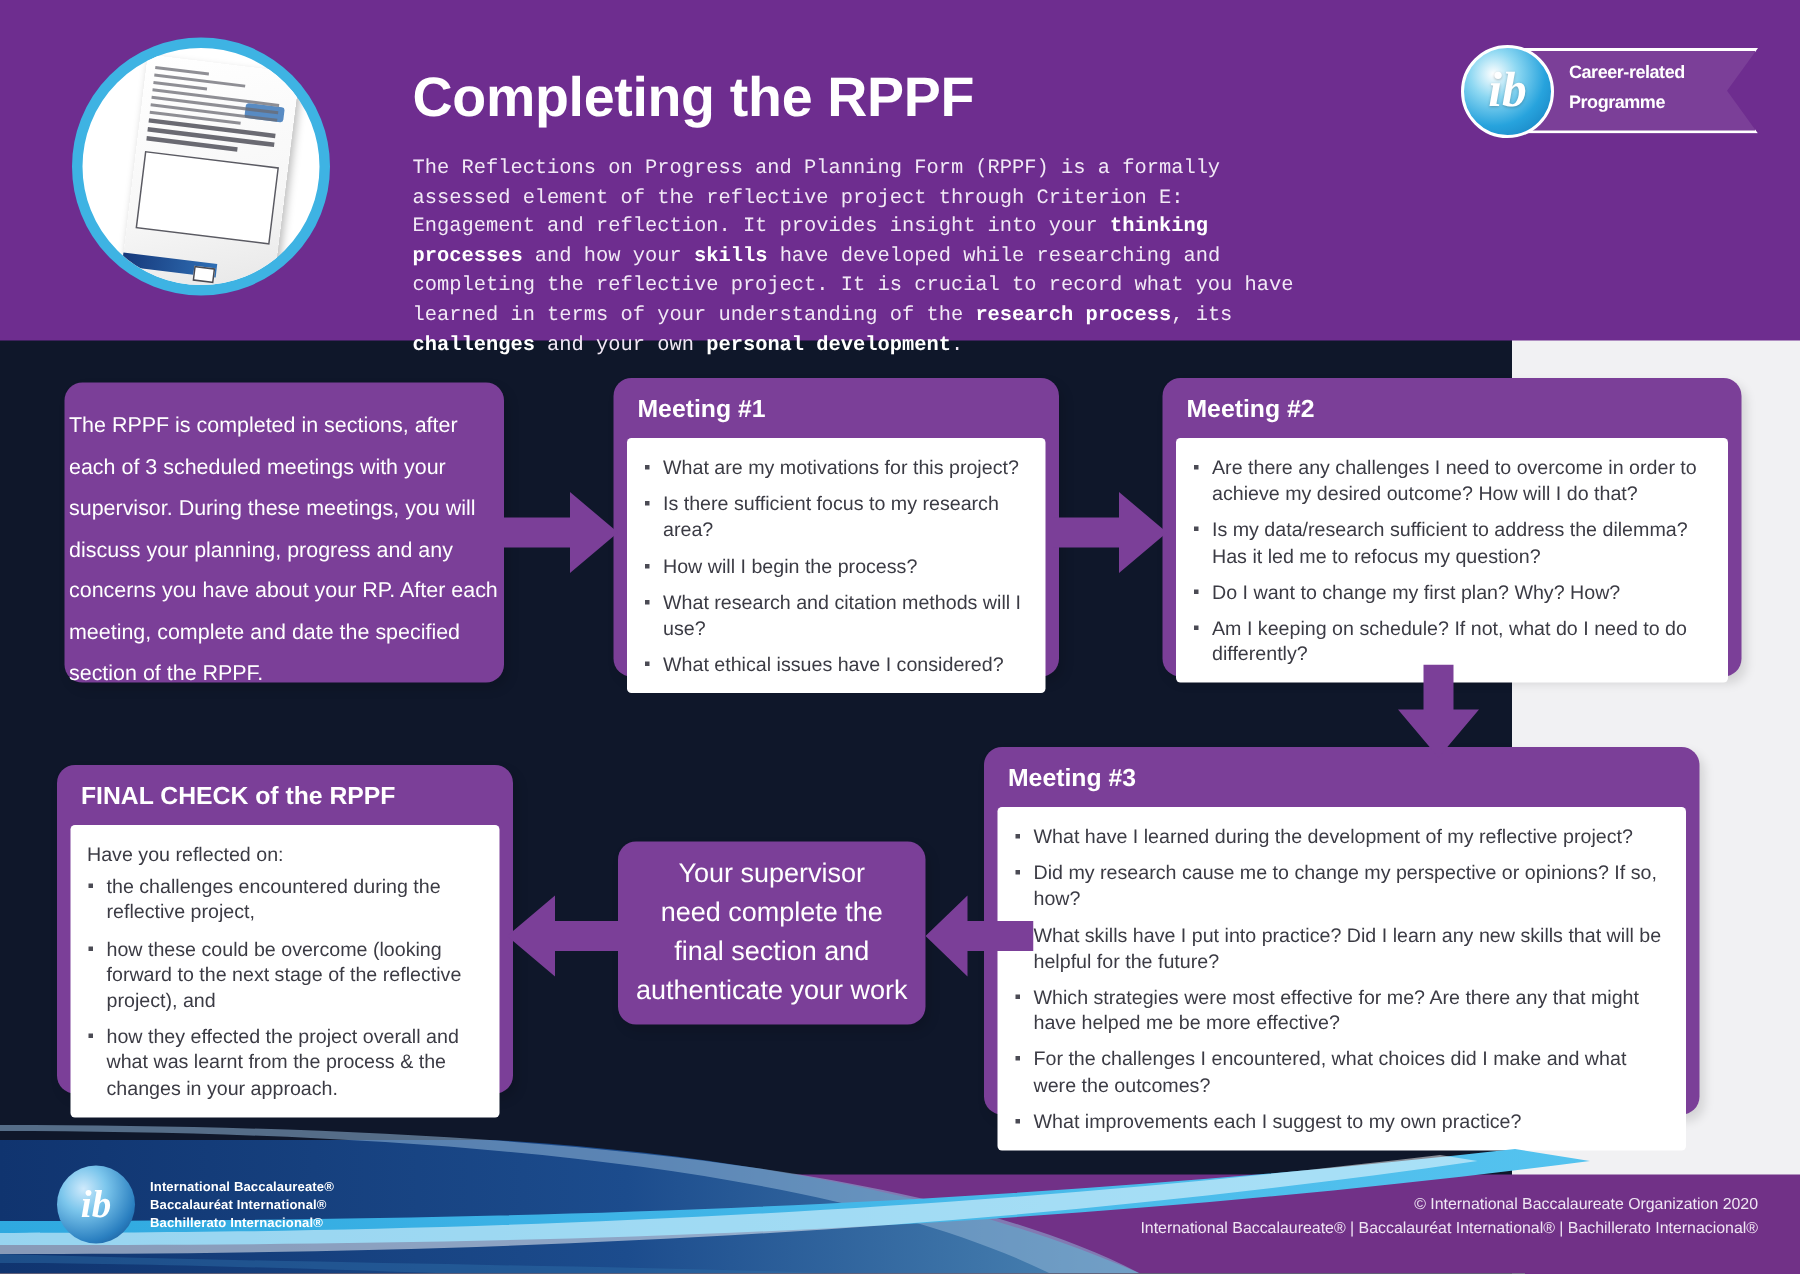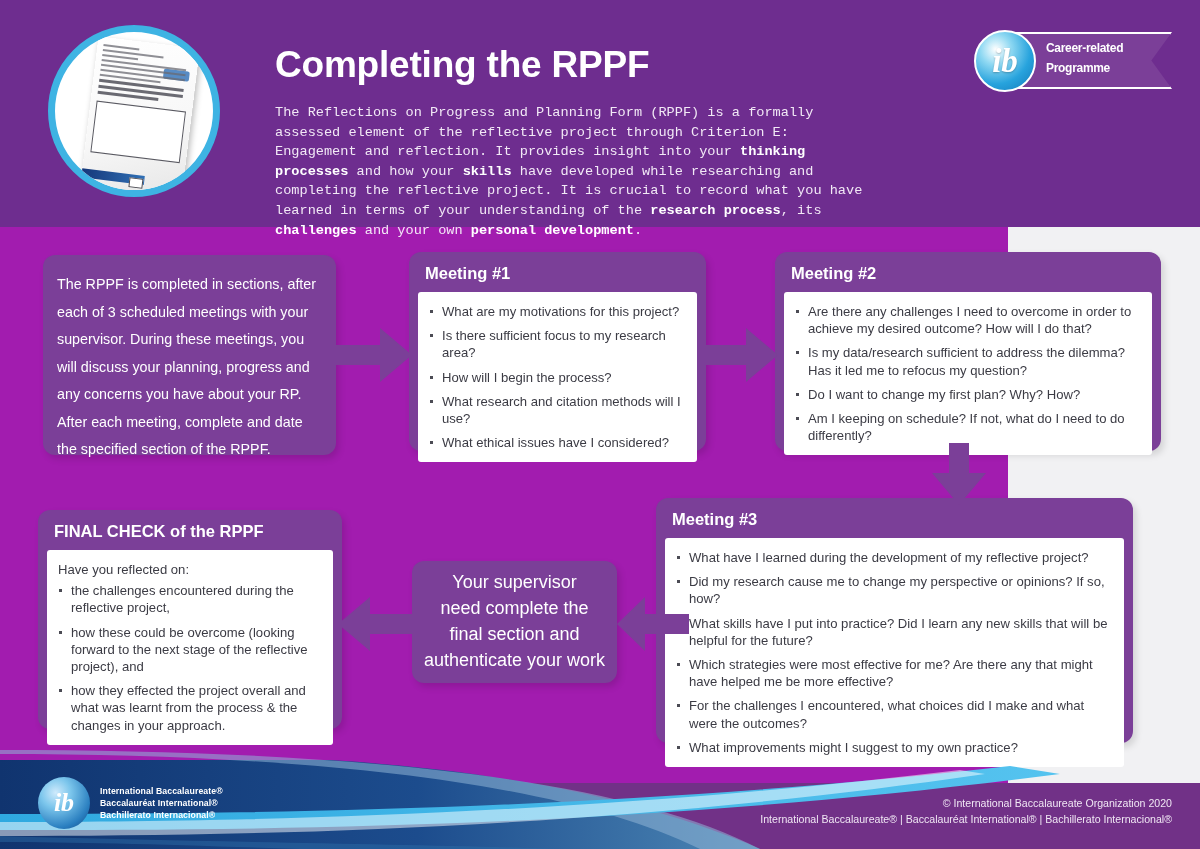--- a/index.html
+++ b/index.html
@@ -7,21 +7,21 @@
   body {
     font-family: "Liberation Sans", sans-serif;
     background: #f1f1f3;
     position: relative;
     overflow: hidden;
   }
   #page {
     position: relative;
     width: 1008px;
     height: 849px;
-    background: #a21caf;
+    background: #0f172a;
   }
 
   
   .header {
     position: absolute;
     left: 0; top: 0;
     width: 1200px; height: 227px;
     background: #6e2d8f;
   }
   .doc-circle {
@@ -165,21 +165,21 @@
     position: absolute;
     left: 1px; top: 7px;
     width: 3px; height: 3px;
     background: #4b4b54;
   }
 
   
   #intro-card {
     left: 43px; top: 255px;
     width: 293px; height: 200px;
-    padding: 16px 14px;
+    padding: 16px 3px;
   }
   .intro-text {
     color: #ffffff;
     font-size: 14.3px;
     line-height: 27.5px;
     font-weight: 500;
   }
 
   #meeting1-card { left: 409px; top: 252px; width: 297px; height: 199px; }
   #meeting2-card { left: 775px; top: 252px; width: 386px; height: 199px; }
@@ -333,21 +333,21 @@
 
   <div class="card" id="meeting3-card">
     <div class="card-title">Meeting #3</div>
     <div class="card-inner">
       <ul class="qlist">
           <li>What have I learned during the development of my reflective project?</li>
           <li>Did my research cause me to change my perspective or opinions? If so, how?</li>
           <li>What skills have I put into practice? Did I learn any new skills that will be helpful for the future?</li>
           <li>Which strategies were most effective for me? Are there any that might have helped me be more effective?</li>
           <li>For the challenges I encountered, what choices did I make and what were the outcomes?</li>
-          <li>What improvements might I suggest to my own practice?</li>
+          <li>What improvements each I suggest to my own practice?</li>
         </ul>
     </div>
   </div>
 
   <div class="card" id="supervisor-card">
     <div class="supervisor-text">
         <div>Your supervisor</div>
         <div>need complete the</div>
         <div>final section and</div>
         <div>authenticate your work</div>

